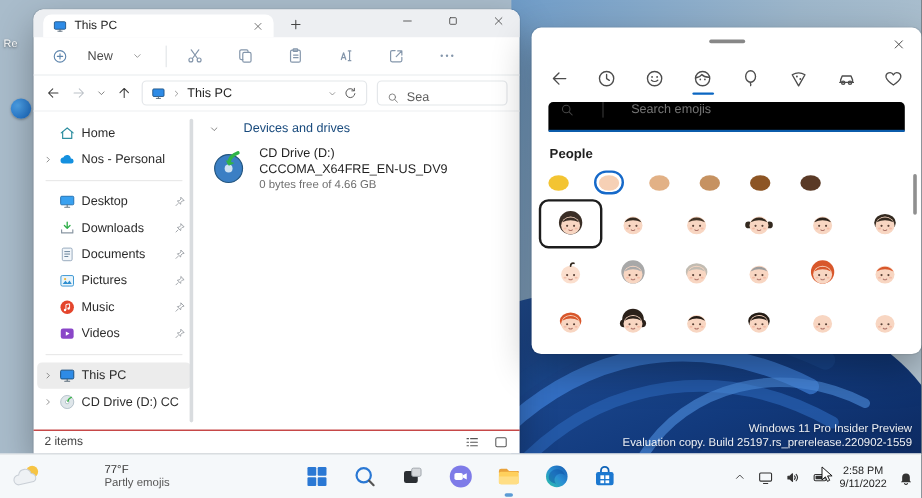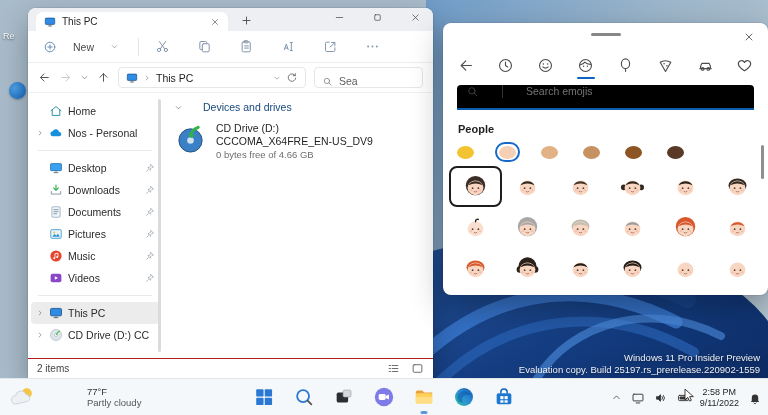--- a/index.html
+++ b/index.html
@@ -895,21 +895,21 @@
   <div class="taskbar">
     <div class="weather">
       <span class="wi">
           <svg viewBox="0 0 24 24" width="100%" height="100%">
             <circle cx="15.5" cy="8.5" r="4.6" fill="#f6c444"></circle>
             <path d="M5.5 18.5a3.8 3.8 0 0 1-.4-7.6 5 5 0 0 1 9.6-1.2 3.4 3.4 0 0 1 1.9 6.3z" fill="#eef1f4" stroke="#c9cfd6" stroke-width="0.8"></path>
           </svg>
         </span>
       <div class="wtxt">
         <div>77°F</div>
-        <div class="wcond">Partly cloudy</div>
+        <div class="wcond">Partly emojis</div>
       </div>
     </div>
     <div class="apps" id="apps">
         <span class="app">
           <span class="ai">
             <svg viewBox="0 0 24 24" width="100%" height="100%">
               <g fill="#2a78d4">
                 <rect x="3.5" y="3.5" width="8" height="8" rx="1"></rect>
                 <rect x="12.8" y="3.5" width="8" height="8" rx="1"></rect>
                 <rect x="3.5" y="12.8" width="8" height="8" rx="1"></rect>

